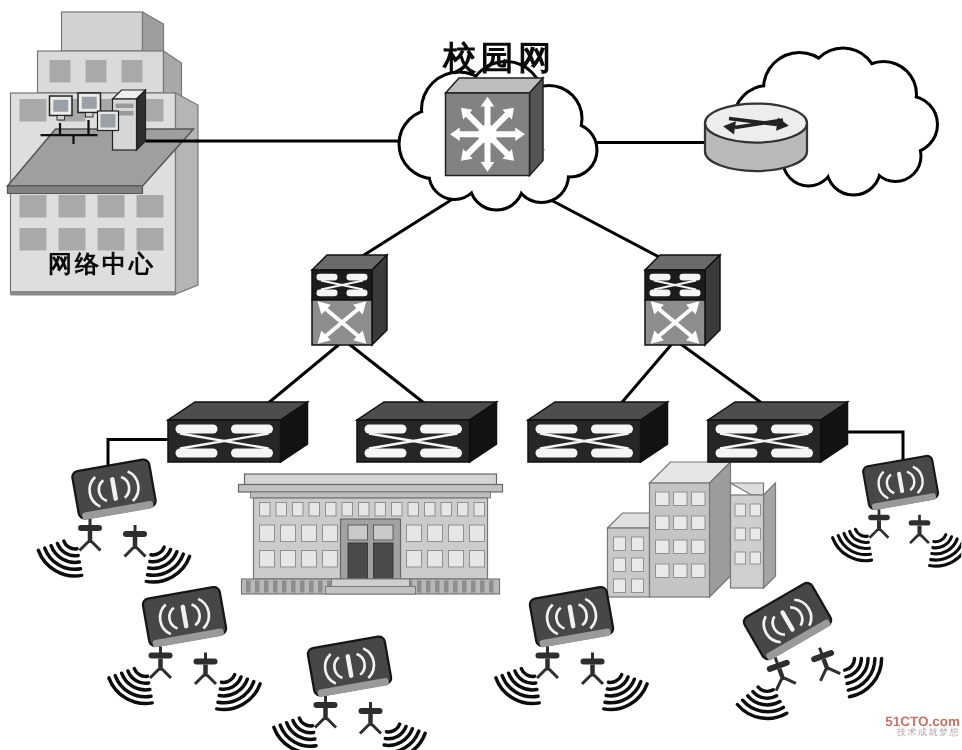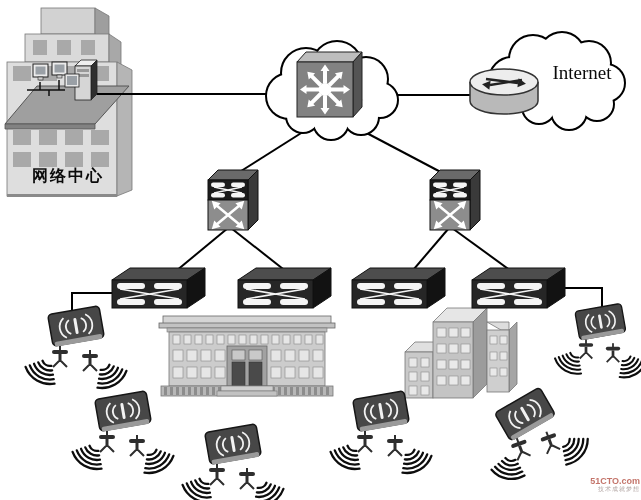--- a/index.html
+++ b/index.html
@@ -342,19 +342,19 @@
   <use href="#acc-switch" transform="translate(472,268)"></use>
 
   <use href="#ap" transform="translate(20,302)"></use>
   <use href="#ap" transform="translate(550,300) scale(0.9)"></use>
   <use href="#ap" transform="translate(67,387)"></use>
   <use href="#ap" transform="translate(177,420)"></use>
   <use href="#ap" transform="translate(325,387)"></use>
   <use href="#ap" transform="translate(469,390) rotate(-20 56 24)"></use>
 </svg>
 
+<div class="lbl" id="lbl-campus">校园网</div>
 <div class="lbl" id="lbl-center">网络中心</div>
-<div class="lbl" id="lbl-internet">Internet</div>
 <div id="watermark">
   <span id="wm-site">51CTO.com</span>
   <span id="wm-slogan">技术成就梦想</span>
 </div>
 </div>
 
 </body></html>

